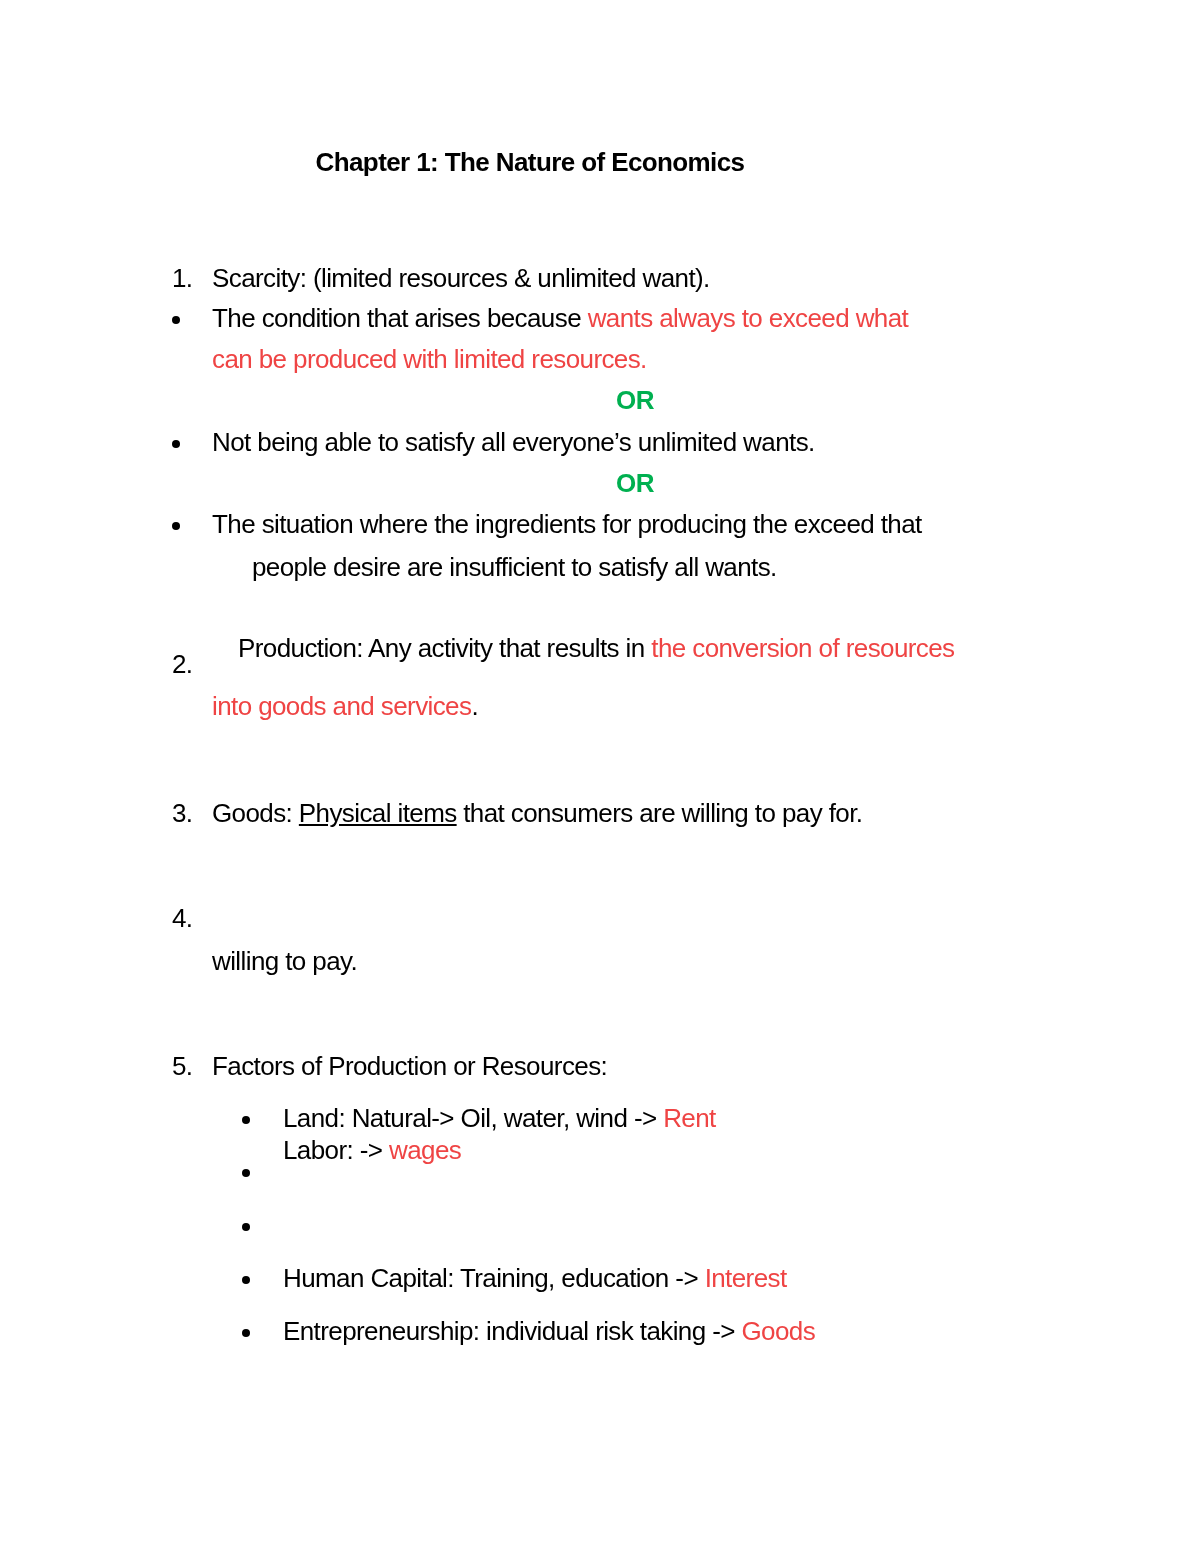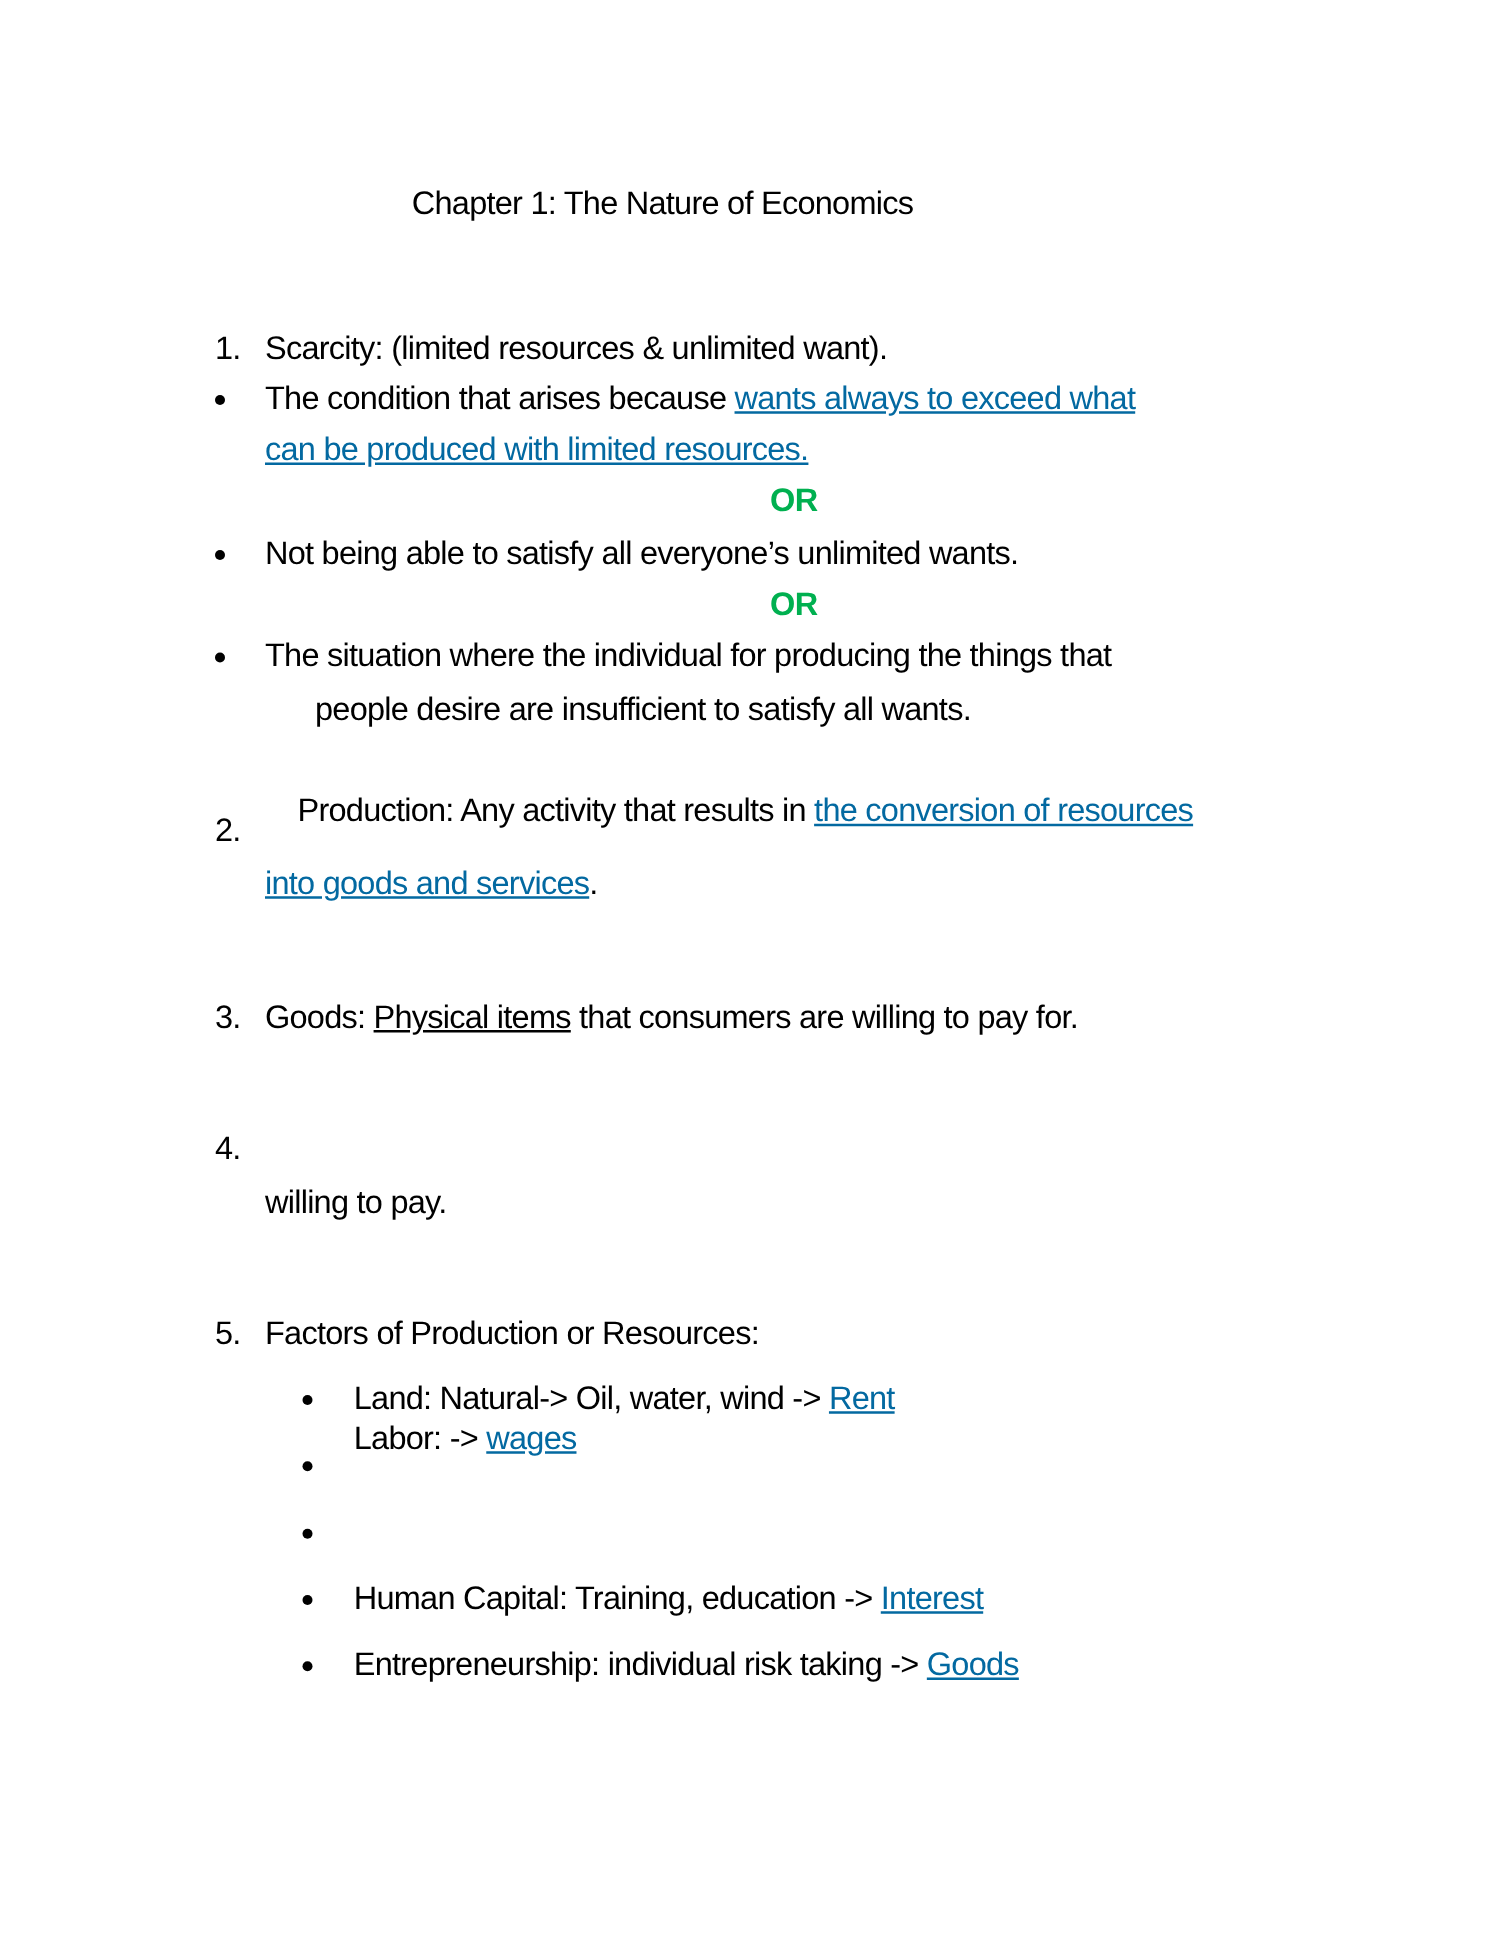--- a/index.html
+++ b/index.html
@@ -3,27 +3,27 @@
 <meta charset="utf-8">
 <style>
   html, body { margin: 0; padding: 0; background: #ffffff; }
   body {
     width: 1200px; height: 1553px; position: relative; overflow: hidden;
     font-family: "Liberation Sans", "DejaVu Sans", sans-serif;
     color: #000000;
   }
   .page { position: absolute; left: 0; top: 0; width: 1200px; height: 1553px; background: #fff; }
   .abs { position: absolute; white-space: nowrap; font-size: 26px; line-height: 32px; letter-spacing: -0.6px; }
-  .title { left: 0; width: 1060px; text-align: center; top: 146px; }
+  .title { left: 0; width: 1060px; text-align: center; top: 146px; font-weight: bold; }
   .num { left: 172px; }
   .txt { left: 212px; }
   .bul { left: 172px; }
   .subbul { left: 242px; }
   .subtxt { left: 283px; }
-  .red { color: #0369a1; text-decoration: underline; }
+  .red { color: #ef4444; }
   .green { color: #00b050; font-weight: bold; }
   .or { left: 0; width: 1270px; text-align: center; }
   .u { text-decoration: underline; }
   .dot { display: inline-block; width: 8px; height: 8px; border-radius: 50%; background: #000; position: relative; top: -5px; }
 </style>
 </head>
 <body>
 
 <div class="page">
 
@@ -37,21 +37,21 @@
   <div class="abs txt red" style="top:343px;">can be produced with limited resources.</div>
 
   <div class="abs or green" style="top:384px;">OR</div>
 
   <div class="abs bul" style="top:428px;"><span class="dot"></span></div>
   <div class="abs txt" style="top:426px;">Not being able to satisfy all everyone’s unlimited wants.</div>
 
   <div class="abs or green" style="top:467px;">OR</div>
 
   <div class="abs bul" style="top:510px;"><span class="dot"></span></div>
-  <div class="abs txt" style="top:508px;">The situation where the individual for producing the things that</div>
+  <div class="abs txt" style="top:508px;">The situation where the ingredients for producing the exceed that</div>
   <div class="abs txt" style="top:551px;margin-left:40px;">people desire are insufficient to satisfy all wants.</div>
 
   <div class="abs num" style="top:648px;">2.</div>
   <div class="abs txt" style="top:632px;margin-left:26px;"><span>Production: Any activity that results in </span><span class="red">the conversion of resources</span></div>
   <div class="abs txt" style="top:690px;"><span class="red">into goods and services</span><span>.</span></div>
 
   <div class="abs num" style="top:797px;">3.</div>
   <div class="abs txt" style="top:797px;"><span>Goods: </span><span class="u">Physical items</span><span> that consumers are willing to pay for.</span></div>
 
   <div class="abs num" style="top:902px;">4.</div>

